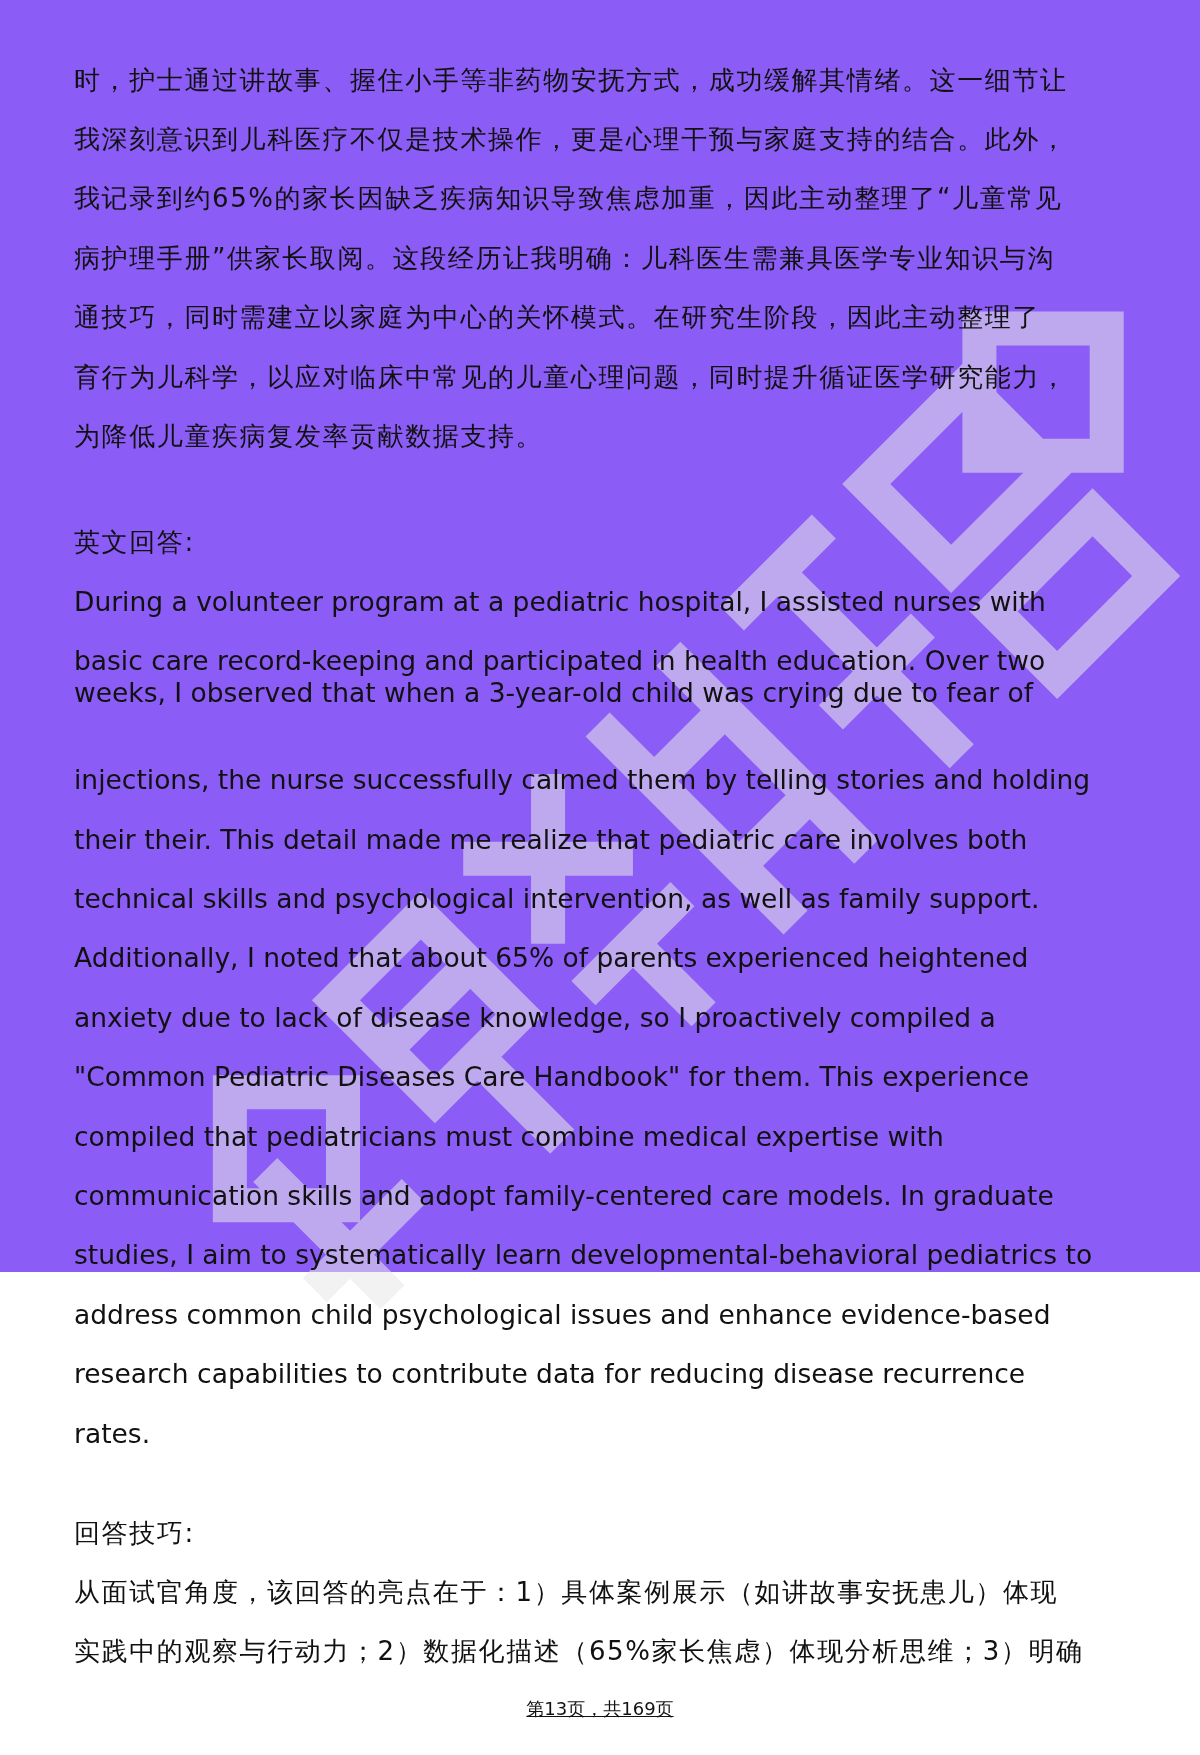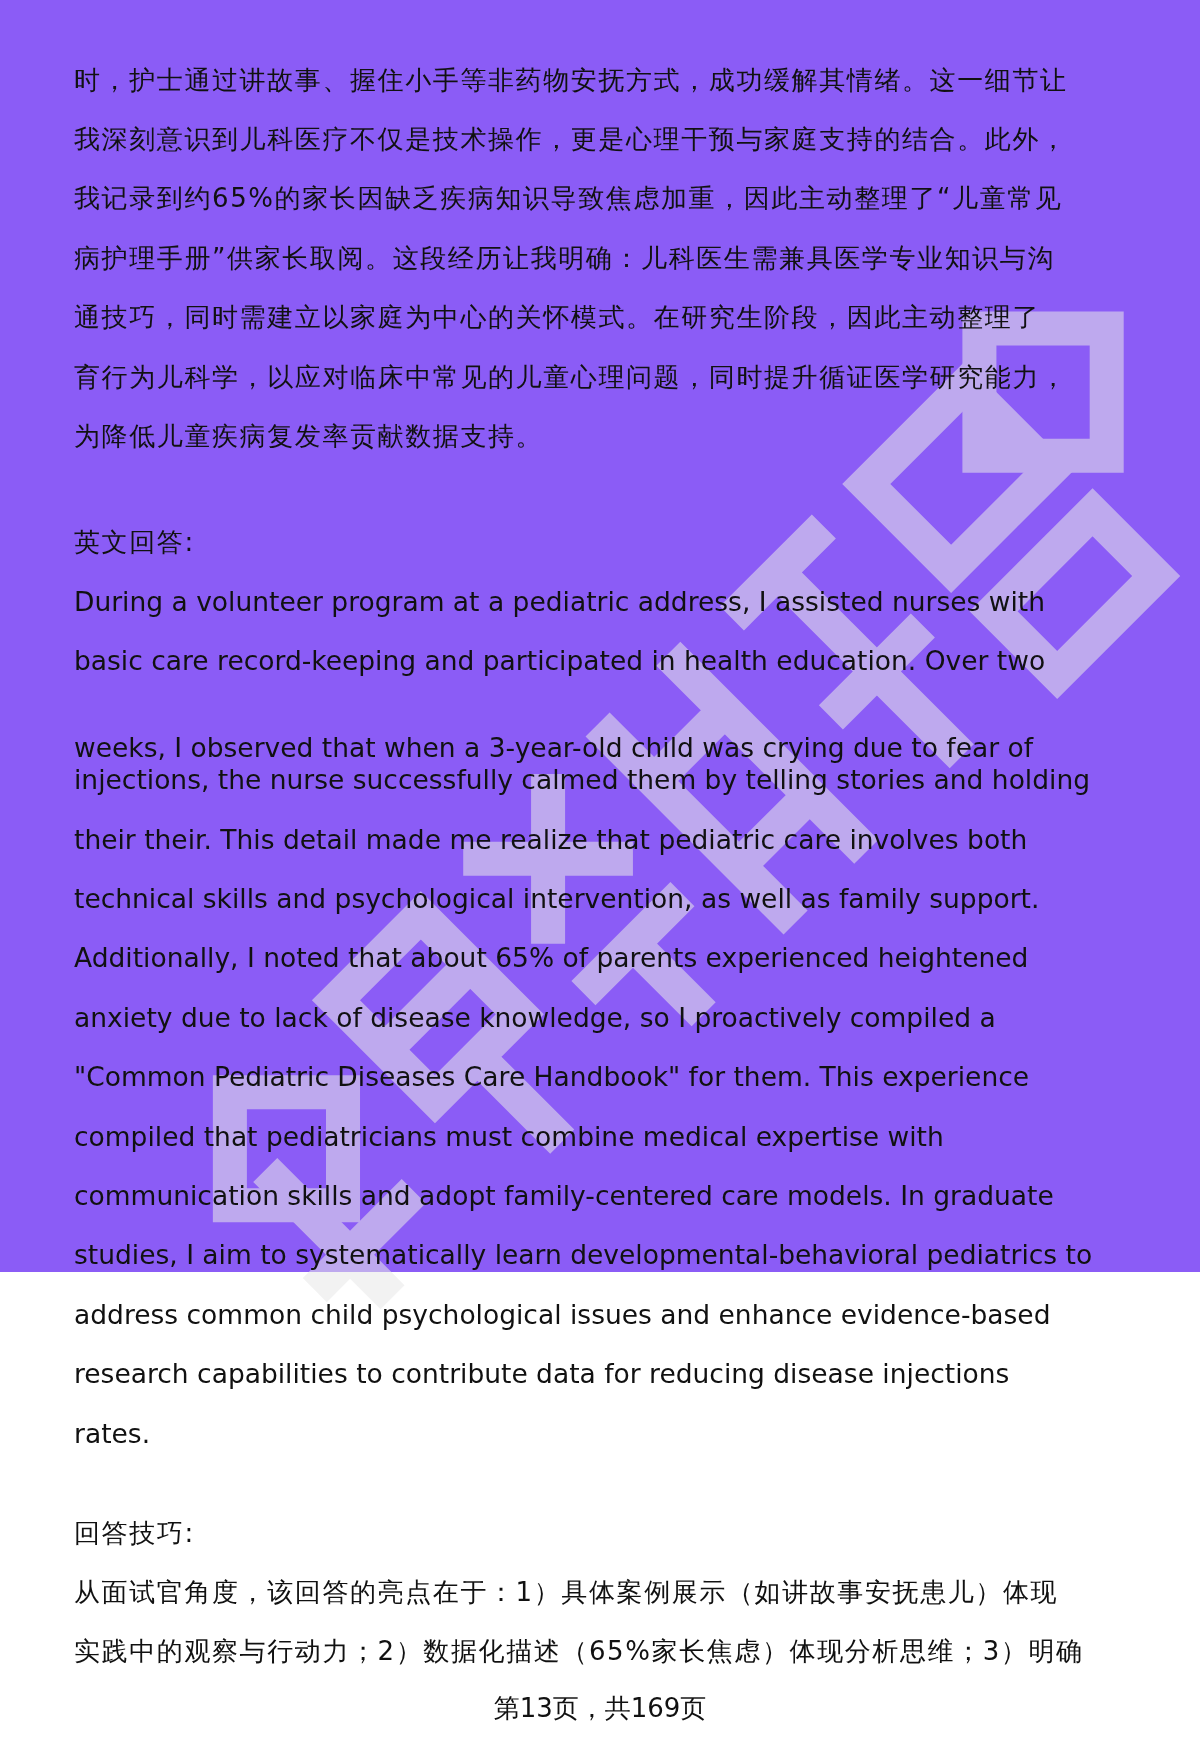--- a/index.html
+++ b/index.html
@@ -56,23 +56,24 @@
     }
     .footer {
       position: absolute;
       left: 0;
       width: 1200px;
       top: 1679px;
       height: 59px;
       line-height: 59px;
       text-align: center;
       font-family: "DejaVu Sans", "Liberation Sans", sans-serif;
-      font-size: 26px;
+      font-size: 18px;
       color: #111111;
       z-index: 1;
+      text-decoration: underline;
     }
   </style>
 </head>
 <body>
 
 <div class="page">
 
   <svg class="watermark" viewBox="0 0 1200 1755" xmlns="http://www.w3.org/2000/svg">
     <g id="wm-group" fill="none" stroke-width="34" stroke-linejoin="miter" opacity="0.55" transform="translate(640 880) rotate(-45)" stroke="#e9e9e9">
 
@@ -95,34 +96,34 @@
       <div class="line zh" style="top:169.3px">我记录到约65%的家长因缺乏疾病知识导致焦虑加重，因此主动整理了“儿童常见</div>
       <div class="line zh" style="top:228.7px">病护理手册”供家长取阅。这段经历让我明确：儿科医生需兼具医学专业知识与沟</div>
       <div class="line zh" style="top:288.1px">通技巧，同时需建立以家庭为中心的关怀模式。在研究生阶段，因此主动整理了</div>
       <div class="line zh" style="top:347.5px">育行为儿科学，以应对临床中常见的儿童心理问题，同时提升循证医学研究能力，</div>
       <div class="line zh" style="top:406.9px">为降低儿童疾病复发率贡献数据支持。</div>
     </div>
 
     <div class="line zh" style="top:512.6px">英文回答:</div>
 
     <div>
-      <div class="line en" style="top:572.0px">During a volunteer program at a pediatric address, I assisted nurses with</div>
+      <div class="line en" style="top:572.0px">During a volunteer program at a pediatric hospital, I assisted nurses with</div>
       <div class="line en" style="top:631.4px">basic care record-keeping and participated in health education. Over two</div>
-      <div class="line en" style="top:718px">weeks, I observed that when a 3-year-old child was crying due to fear of</div>
+      <div class="line en" style="top:663px">weeks, I observed that when a 3-year-old child was crying due to fear of</div>
       <div class="line en" style="top:750.2px">injections, the nurse successfully calmed them by telling stories and holding</div>
       <div class="line en" style="top:809.6px">their their. This detail made me realize that pediatric care involves both</div>
       <div class="line en" style="top:869.0px">technical skills and psychological intervention, as well as family support.</div>
       <div class="line en" style="top:928.4px">Additionally, I noted that about 65% of parents experienced heightened</div>
       <div class="line en" style="top:987.8px">anxiety due to lack of disease knowledge, so I proactively compiled a</div>
       <div class="line en" style="top:1047.2px">"Common Pediatric Diseases Care Handbook" for them. This experience</div>
       <div class="line en" style="top:1106.6px">compiled that pediatricians must combine medical expertise with</div>
       <div class="line en" style="top:1166.0px">communication skills and adopt family-centered care models. In graduate</div>
       <div class="line en" style="top:1225.4px">studies, I aim to systematically learn developmental-behavioral pediatrics to</div>
       <div class="line en" style="top:1284.8px">address common child psychological issues and enhance evidence-based</div>
-      <div class="line en" style="top:1344.2px">research capabilities to contribute data for reducing disease injections</div>
+      <div class="line en" style="top:1344.2px">research capabilities to contribute data for reducing disease recurrence</div>
       <div class="line en" style="top:1403.6px">rates.</div>
     </div>
 
     <div class="line zh" style="top:1503.5px">回答技巧:</div>
 
     <div>
       <div class="line zh" style="top:1562.9px">从面试官角度，该回答的亮点在于：1）具体案例展示（如讲故事安抚患儿）体现</div>
       <div class="line zh" style="top:1622.3px">实践中的观察与行动力；2）数据化描述（65%家长焦虑）体现分析思维；3）明确</div>
     </div>
   </div>

